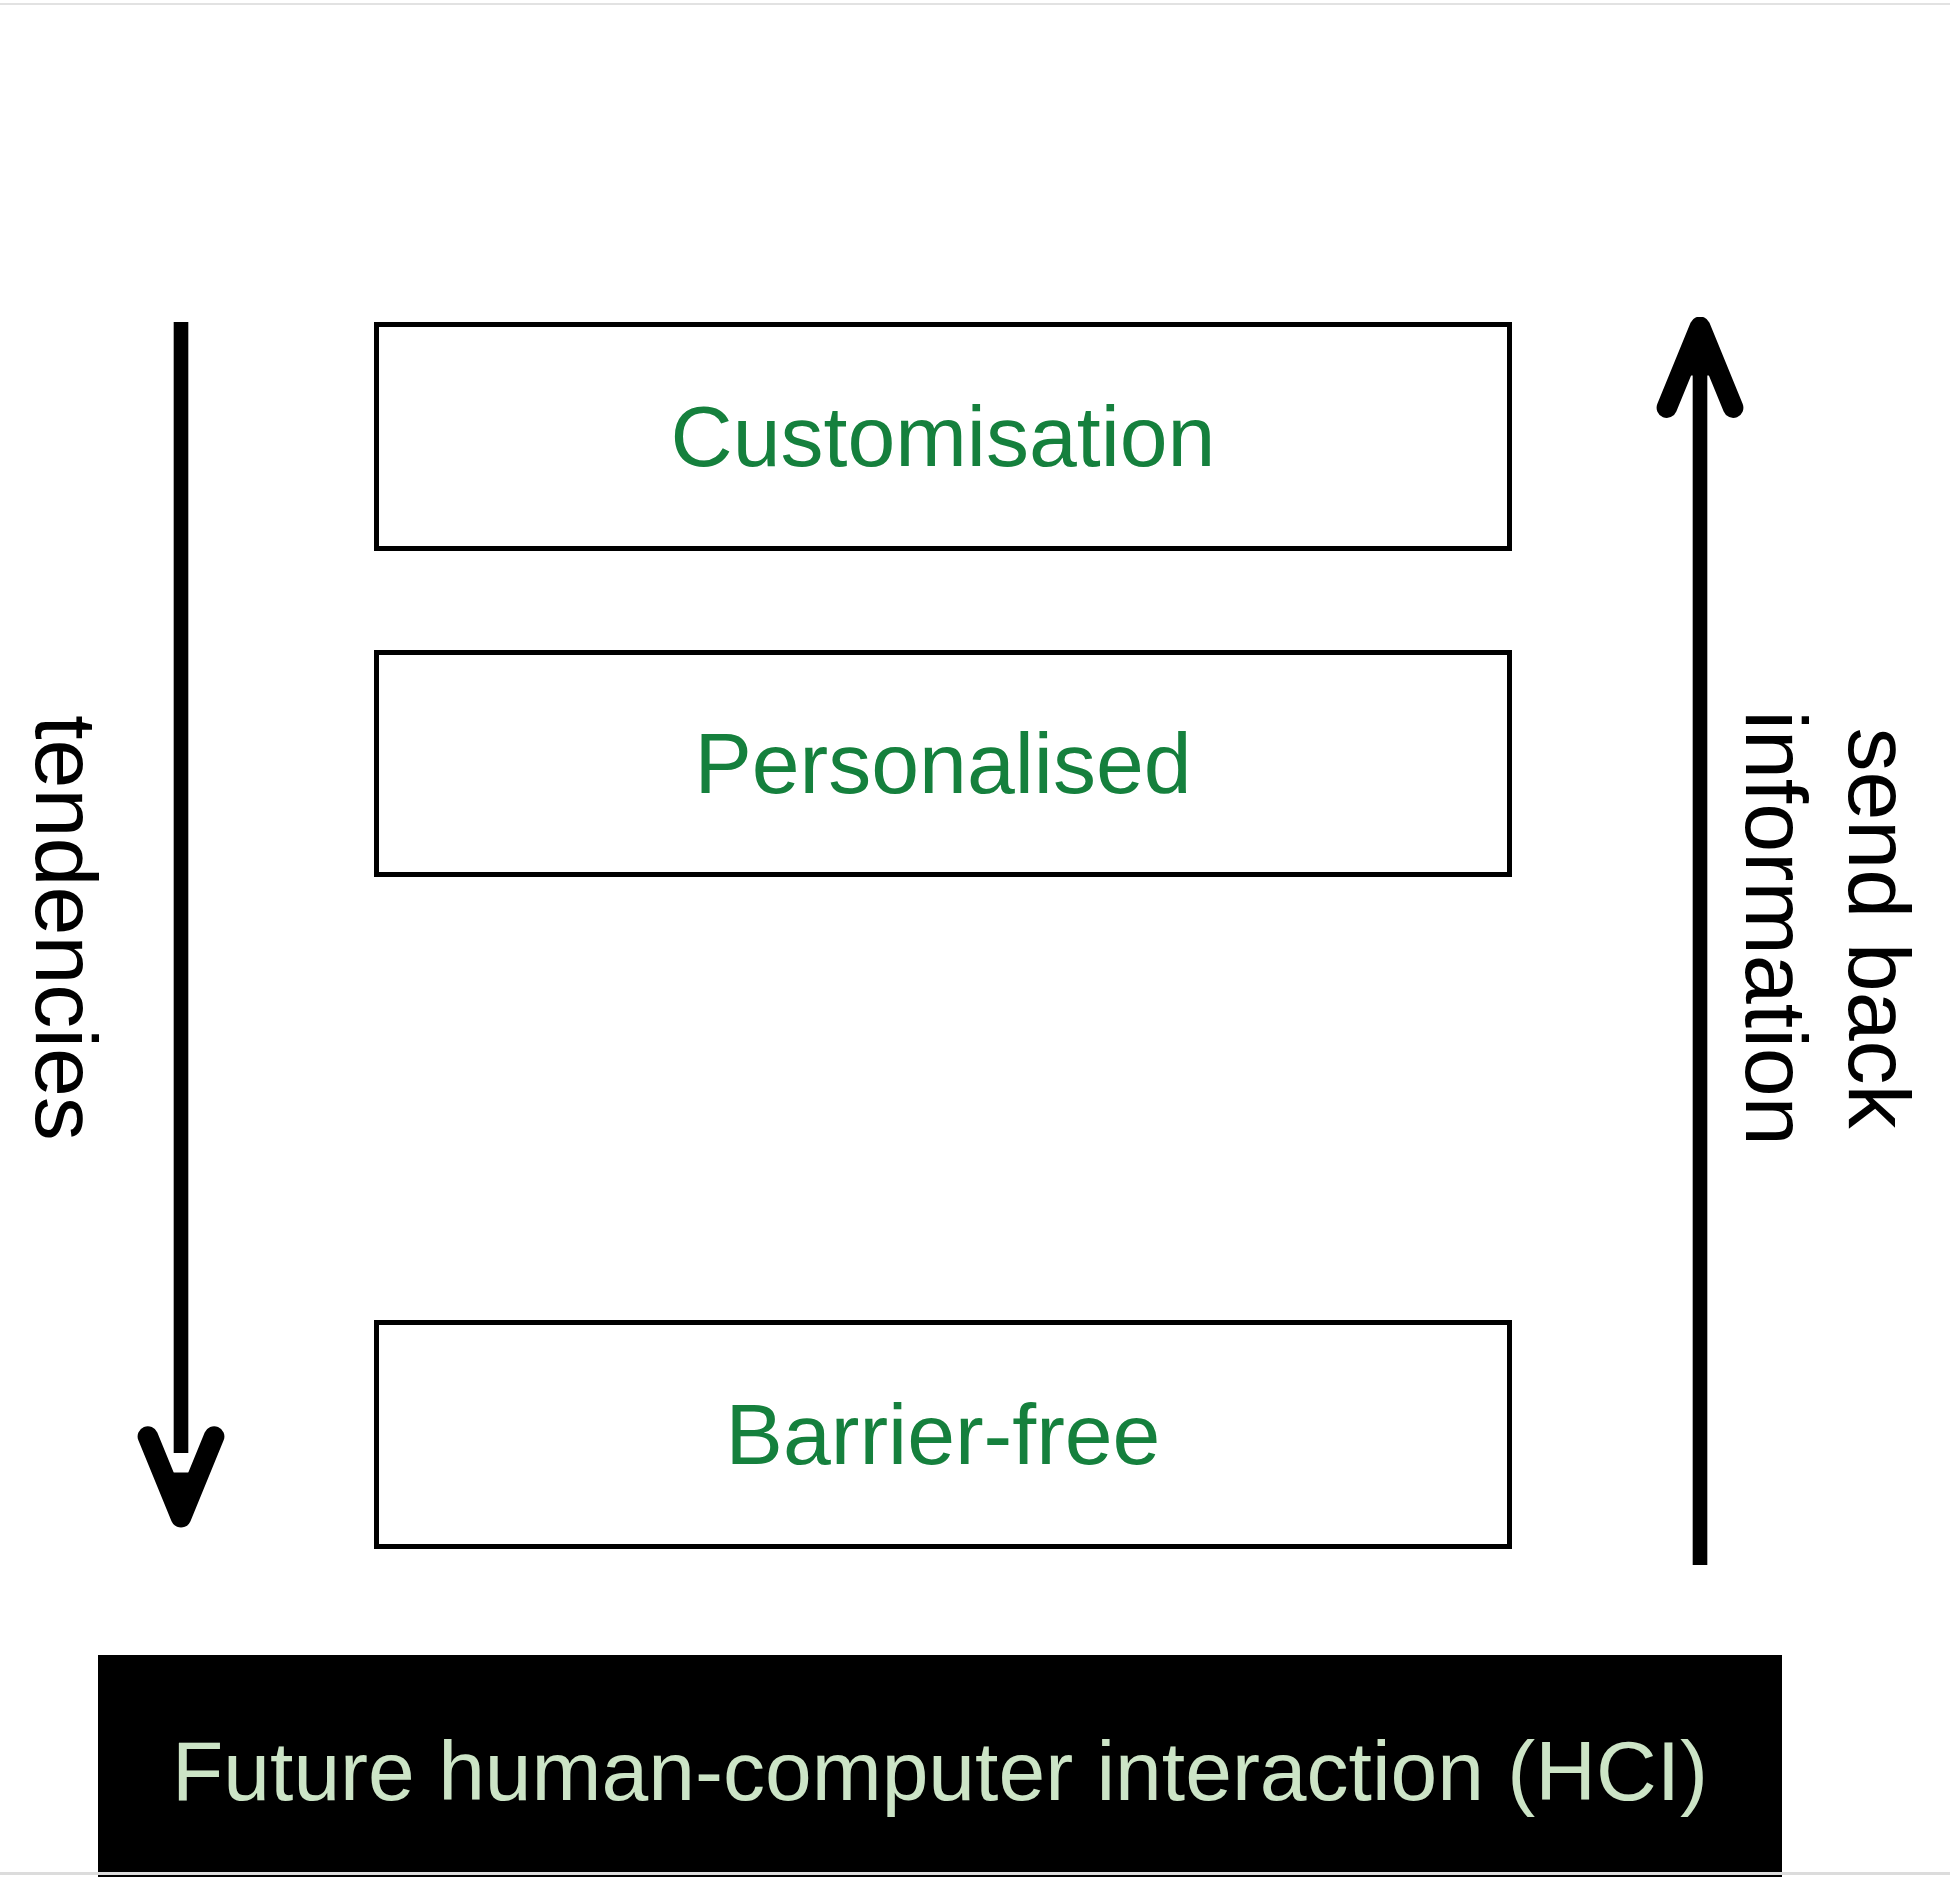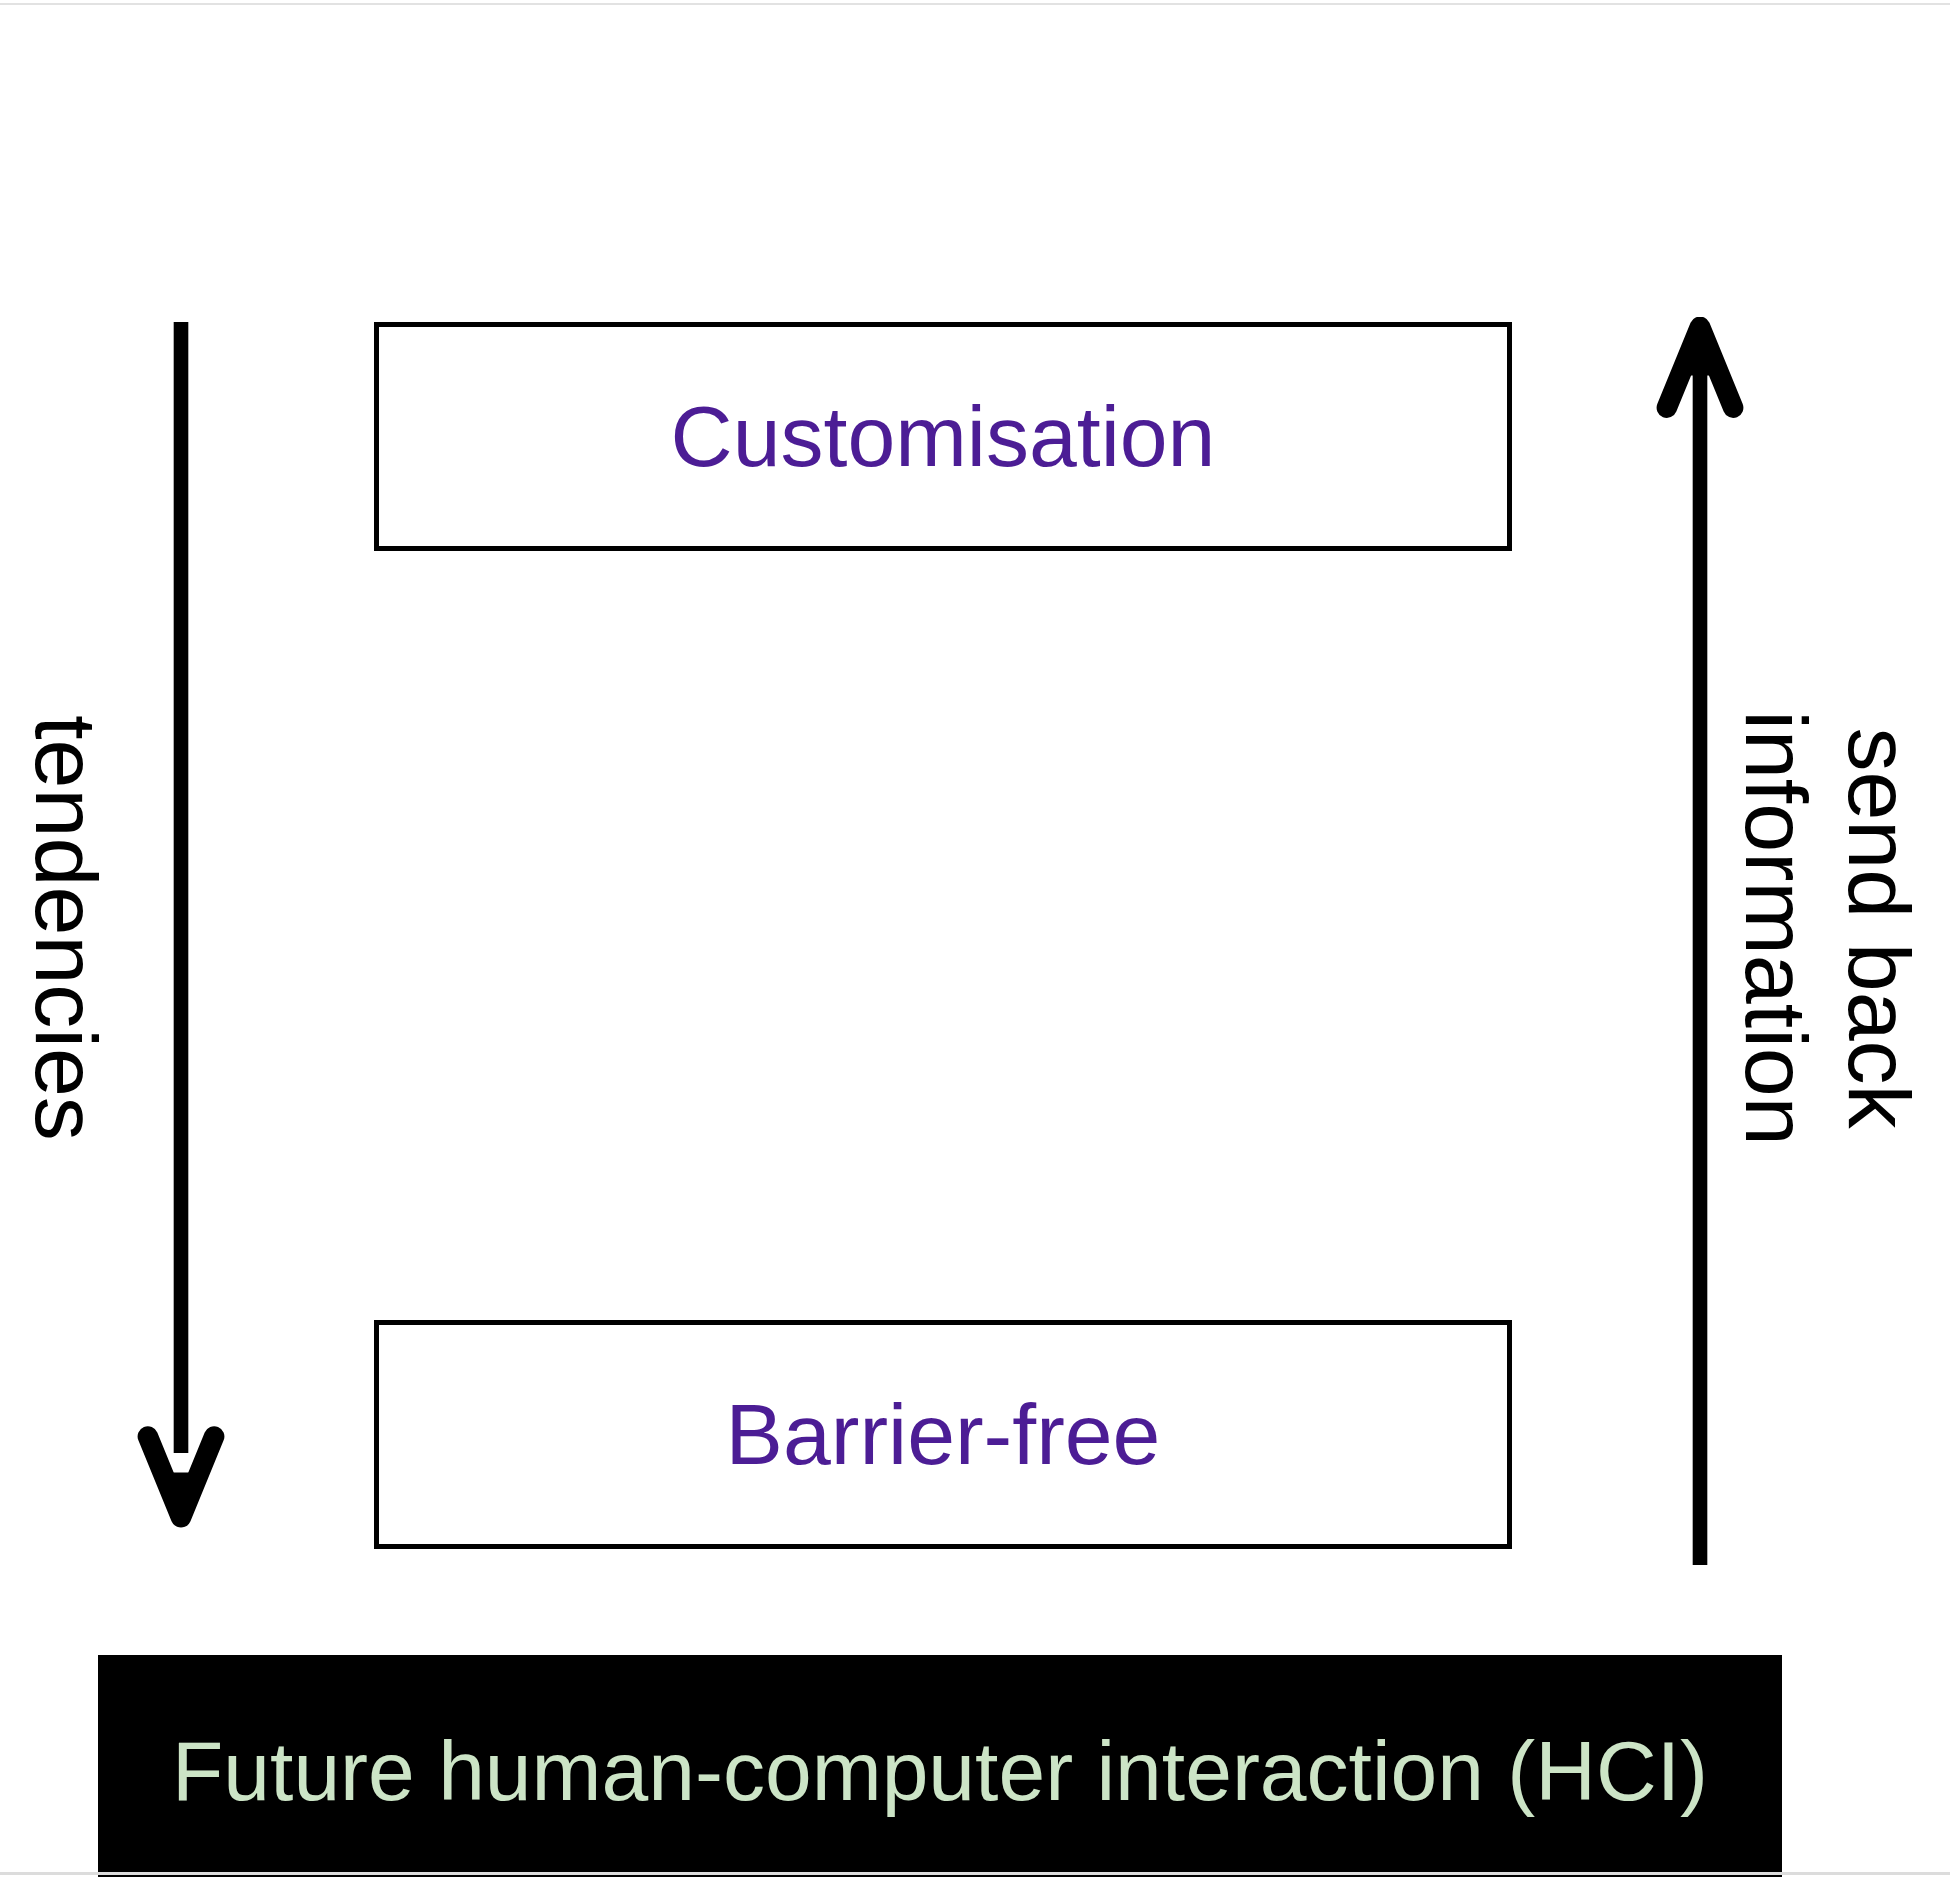--- a/index.html
+++ b/index.html
@@ -47,21 +47,21 @@
     height: 229px;
     box-sizing: border-box;
     background: #ffffff;
     border: 5.9px solid #000000;
     display: flex;
     align-items: center;
     justify-content: center;
   }
   .flow-box .box-label {
     font-size: 86px;
-    color: #4c1d95;
+    color: #15803d;
     white-space: nowrap;
   }
   .flow-box.b1 { top: 322px; }
   .flow-box.b2 { top: 650px;  height: 227px; }
   .flow-box.b3 { top: 987px; }
   .flow-box.b4 { top: 1320px; }
 
   .arrow {
     position: absolute;
   }
@@ -110,20 +110,23 @@
 
   <div class="rot-label right-label">
     <div>send back</div>
     <div>information</div>
   </div>
 
   <div class="flow-box b1">
     <span class="box-label">Customisation</span>
   </div>
 
+  <div class="flow-box b2">
+    <span class="box-label">Personalised</span>
+  </div>
 
 
   <div class="flow-box b4">
     <span class="box-label">Barrier-free</span>
   </div>
 
   <div class="bar bottom-bar">
     <span class="bar-text">Future human-computer interaction (HCI)</span>
   </div>
 

